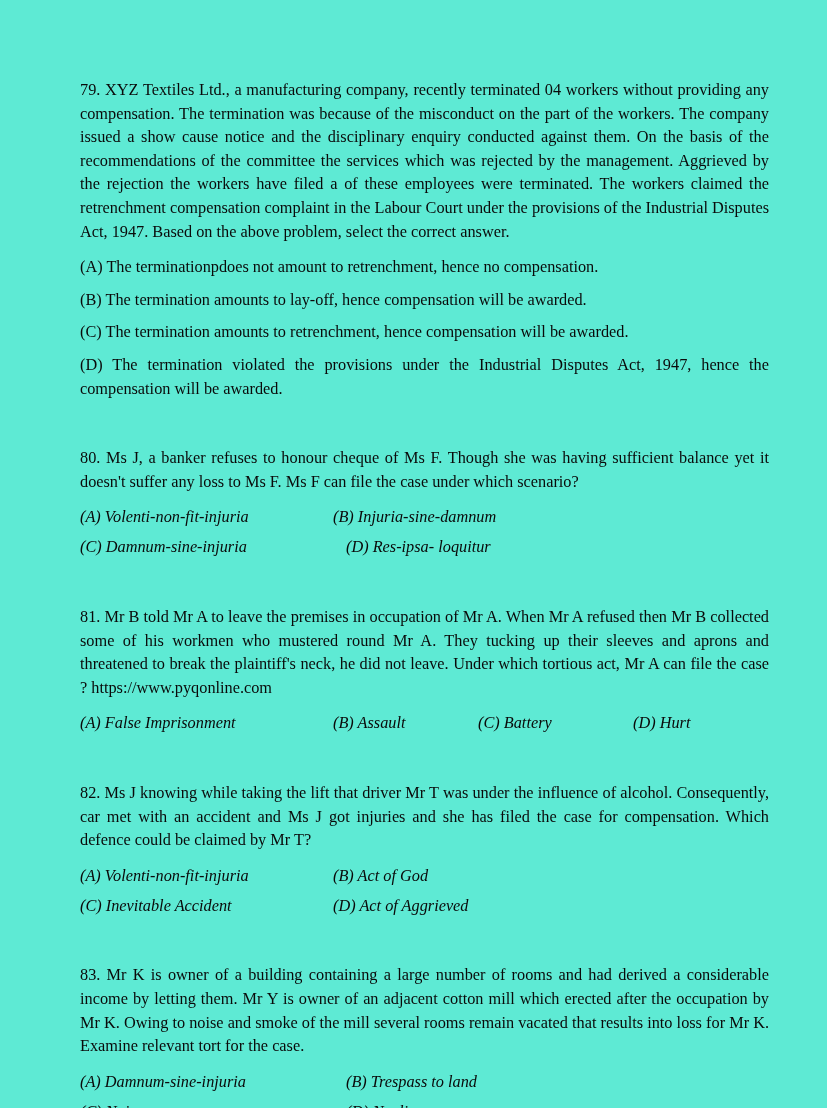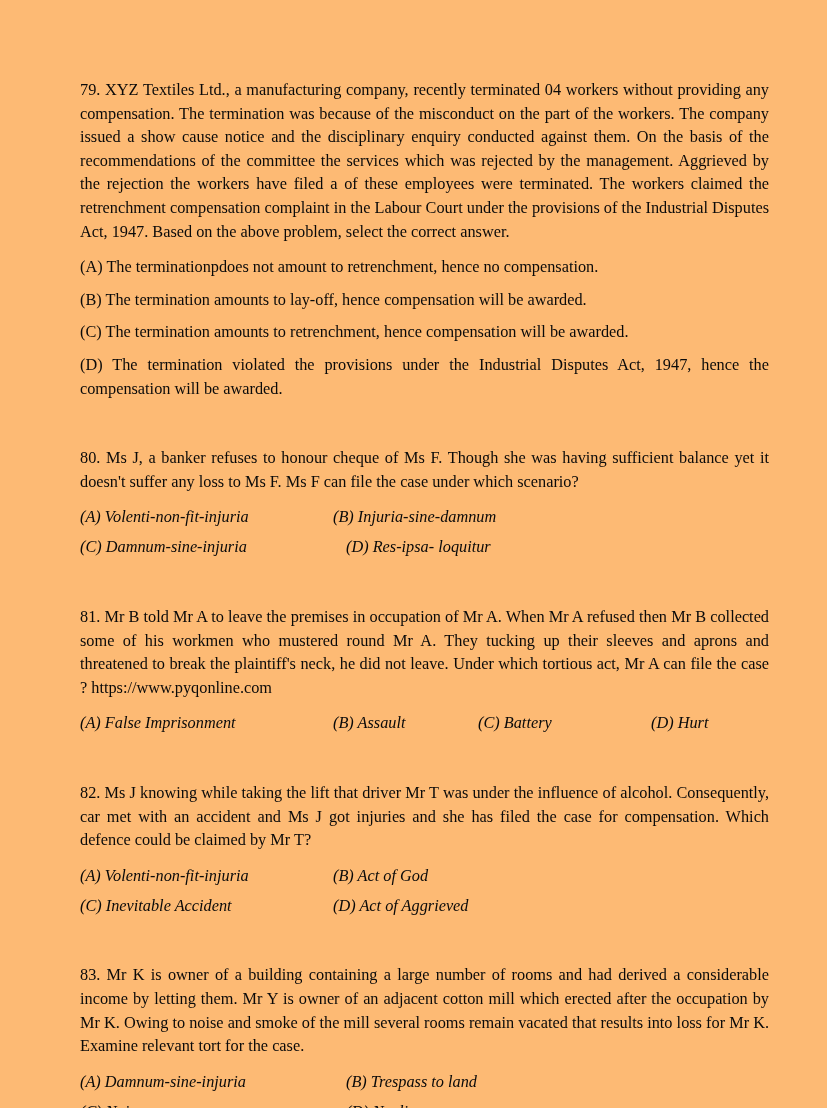--- a/index.html
+++ b/index.html
@@ -15,21 +15,21 @@
     position: relative;
     overflow: hidden;
   }
 
   .page {
     position: absolute;
     left: 0;
     top: 0;
     width: 827px;
     height: 1108px;
-    background: #fdba74;
+    background: #5eead4;
   }
 
   .content {
     position: absolute;
     left: 80px;
     top: 78px;
     width: 689px;
   }
 
   .question-block {
@@ -73,21 +73,21 @@
   }
   .opt-cell {
     position: absolute;
     top: 0;
     white-space: nowrap;
   }
   .col-a { left: 0px; }
   .col-b { left: 253px; }
   .col-b-indent { left: 266px; }
   .col-c4 { left: 398px; }
-  .col-d4 { left: 571px; }
+  .col-d4 { left: 553px; }
 
   
   .opts {
     margin-top: 12px;
   }
 </style>
 </head>
 <body>
 
 <div class="page">

